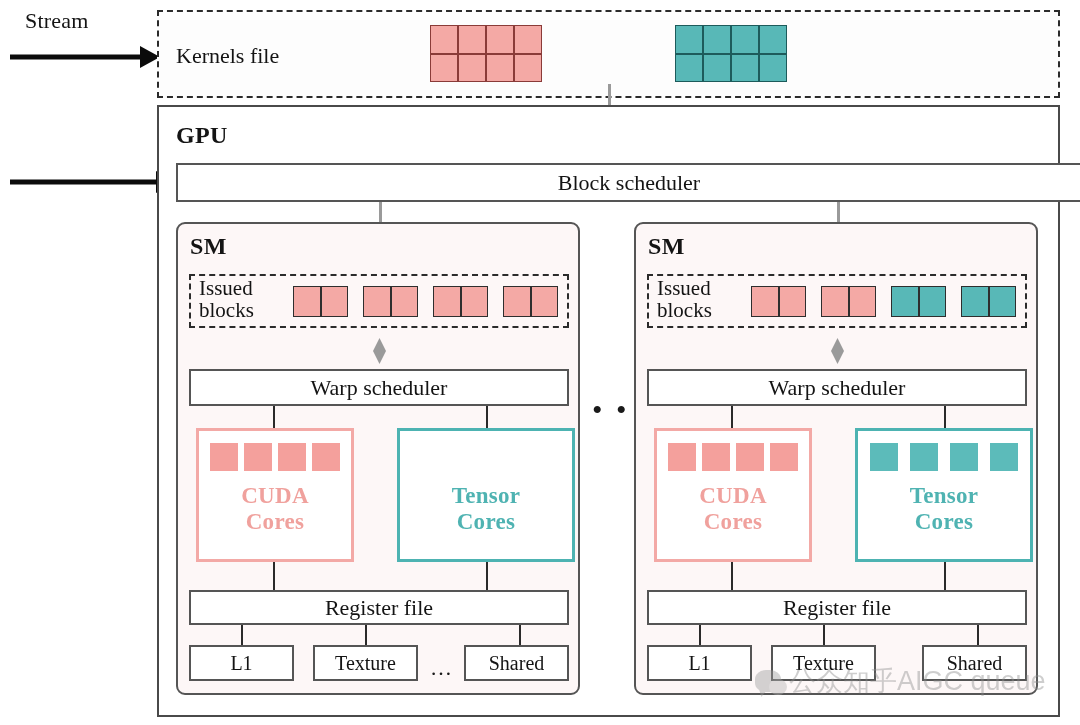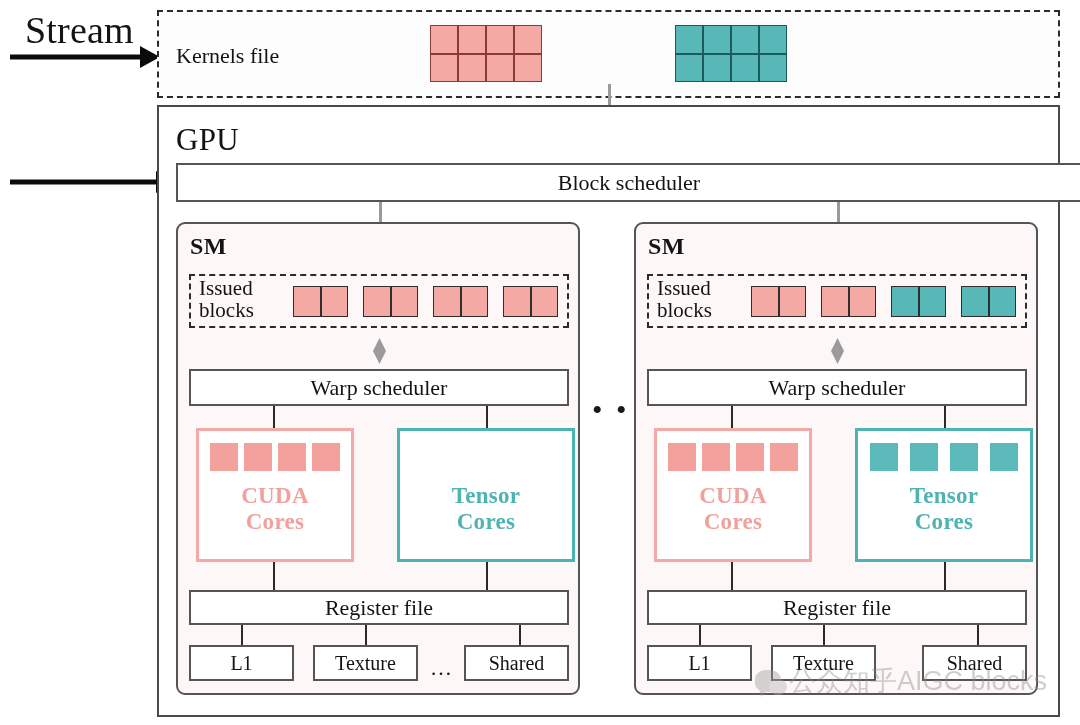--- a/index.html
+++ b/index.html
@@ -5,21 +5,21 @@
   html,body{margin:0;padding:0;background:#ffffff;}
   body{
     font-family:"Liberation Serif", serif;
     width:1080px;height:725px;position:relative;overflow:hidden;
     color:#141414;
   }
   .stage{position:absolute;inset:0;}
 
   
   .side-label{
-    position:absolute;font-size:38px;letter-spacing:.2px;white-space:nowrap;
+    position:absolute;font-size:22px;letter-spacing:.2px;white-space:nowrap;
   }
   .arrow-h{position:absolute;height:0;}
   .arrow-h .shaft{
     position:absolute;left:0;top:50%;transform:translateY(-50%);
     height:5px;background:#0b0b0b;
   }
   .arrow-h .head{
     position:absolute;top:50%;transform:translateY(-50%);
     width:0;height:0;border-top:11px solid transparent;border-bottom:11px solid transparent;
     border-left:20px solid #0b0b0b;
@@ -32,21 +32,21 @@
   }
   .queue-label{
     position:absolute;font-size:22px;white-space:nowrap;
   }
 
   
   .gpu-box{
     position:absolute;border:2.5px solid #4a4a4a;background:#ffffff;box-sizing:border-box;
   }
   .gpu-title{
-    position:absolute;font-size:31px;font-weight:normal;letter-spacing:.3px;
+    position:absolute;font-size:24px;font-weight:bold;letter-spacing:.3px;
   }
 
   
   .blk{
     position:absolute;box-sizing:border-box;border:2px solid #555;
     background:#ffffff;display:flex;align-items:center;justify-content:center;
     font-size:22px;white-space:nowrap;
   }
   .blk.small{font-size:20px;border-width:2px;}
 
@@ -334,16 +334,16 @@
   <div class="vline" style="left:699px;top:625px;height:20px;"></div>
   <div class="vline" style="left:823px;top:625px;height:20px;"></div>
   <div class="vline" style="left:977px;top:625px;height:20px;"></div>
 
   <div class="blk small" style="left:647px;top:645px;width:105px;height:36px;">L1</div>
   <div class="blk small" style="left:771px;top:645px;width:105px;height:36px;">Texture</div>
   <div class="blk small" style="left:922px;top:645px;width:105px;height:36px;">Shared</div>
 
   <div class="watermark" style="left:755px;top:663px;">
     <div class="wm-bubble"></div>
-    <div class="wm-text">公众知乎AIGC blocks</div>
+    <div class="wm-text">公众知乎AIGC queue</div>
   </div>
 
 </div>
 
 </body></html>

